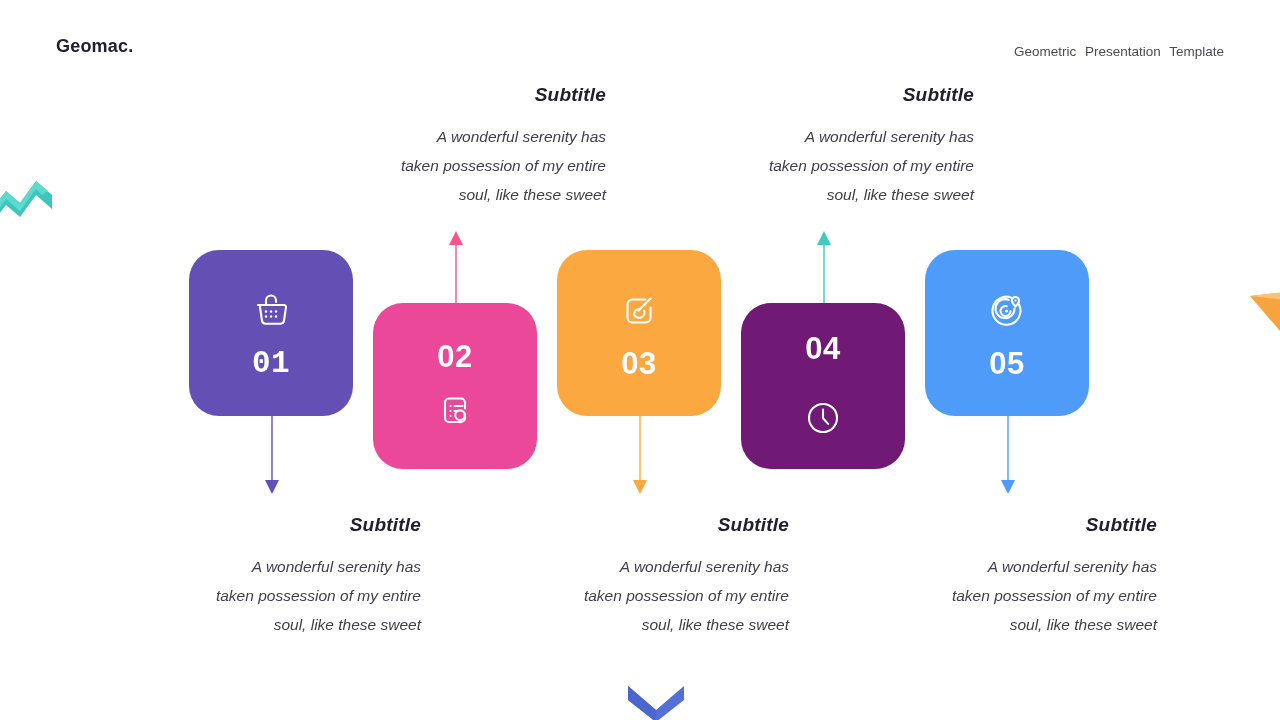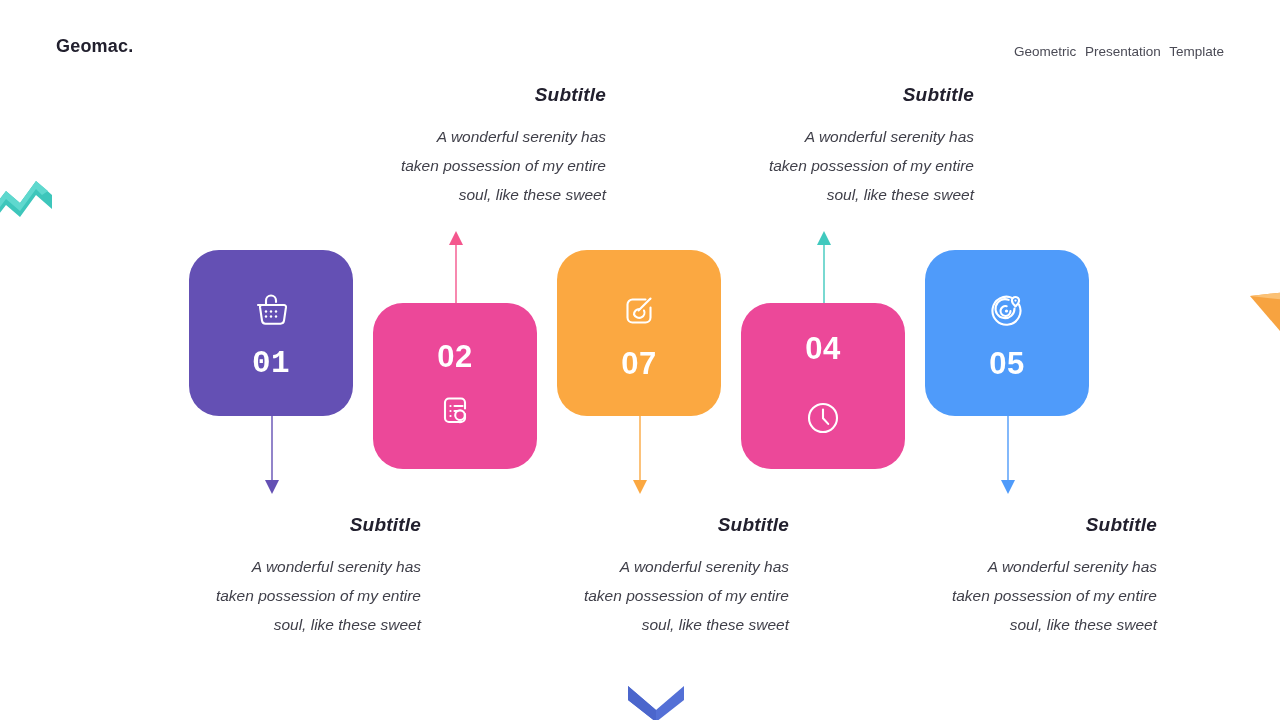--- a/index.html
+++ b/index.html
@@ -45,21 +45,21 @@
     font-size: 31px; font-weight: 700; line-height: 1;
     letter-spacing: .5px;
   }
   .card .ico { display: block; line-height: 0; }
   .card.top .ico { margin-bottom: 16px; }
   .card.bottom .ico { margin-top: 16px; }
 
   .card-1 { left: 189px; top: 250px;  background: #6450b4; font-family: Liberation Mono, monospace; }
   .card-2 { left: 373px; top: 303px;  background: #ec4899; }
   .card-3 { left: 557px; top: 250px;  background: #fba841; }
-  .card-4 { left: 741px; top: 303px;  background: #ec4899; gap: 16px; }
+  .card-4 { left: 741px; top: 303px;  background: #701a75; gap: 16px; }
   .card-5 { left: 925px; top: 250px;  background: #4f9bfa; text-align: right; }
 
   
   .conn { position: absolute; }
 
   
   .tblock { position: absolute; width: 300px; text-align: right; font-style: italic; }
   .tblock .sub {
     font-size: 19px; font-weight: 700; color: #22202e;
     margin-bottom: 16px; letter-spacing: .2px;
@@ -163,21 +163,21 @@
   </div>
 
   <div class="card card-3 top">
     <span class="ico">
       <svg width="44" height="44" viewBox="0 0 44 44" fill="none" stroke="#ffffff" stroke-width="2.1" stroke-linecap="round" stroke-linejoin="round">
         <path d="M28.5 11.5 h-13 a5 5 0 0 0 -5 5 v13 a5 5 0 0 0 5 5 h13 a5 5 0 0 0 5 -5 v-10"></path>
         <path d="M33.5 10.5 l-12 12"></path>
         <path d="M22.5 21 a5.5 5.5 0 0 0 -5.5 5.5 a5.5 5.5 0 0 0 7.8 2.6 c2.4 -1.4 3.3 -4.4 2.2 -6.6"></path>
       </svg>
     </span>
-    <span class="num">07</span>
+    <span class="num">03</span>
   </div>
 
   <div class="card card-4 bottom">
     <span class="num">04</span>
     <span class="ico">
       <svg width="44" height="44" viewBox="0 0 44 44" fill="none" stroke="#ffffff" stroke-width="2.1" stroke-linecap="round" stroke-linejoin="round">
         <circle cx="22" cy="22" r="14"></circle>
         <path d="M22 13.5 v8.8 l5.2 5.6"></path>
       </svg>
     </span>

